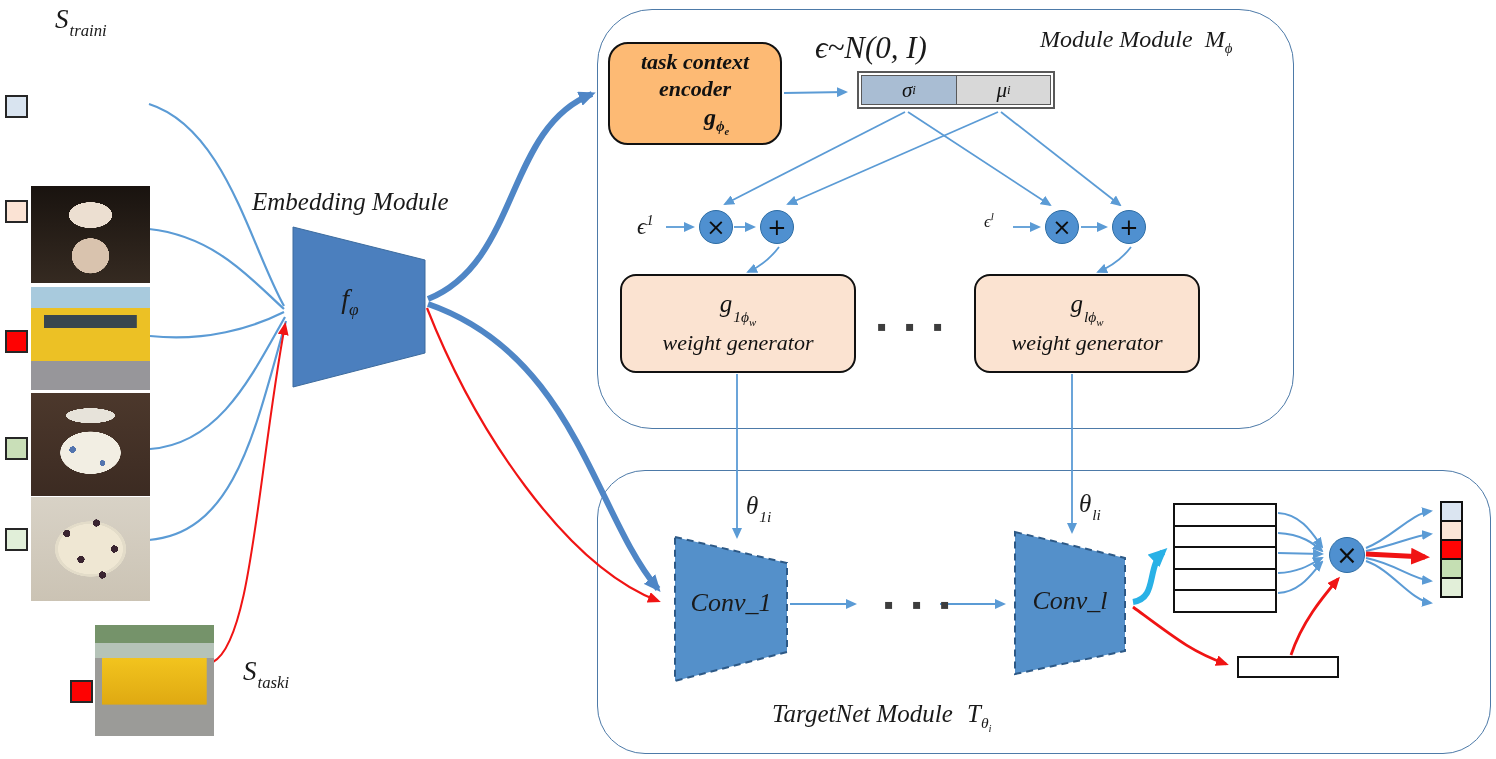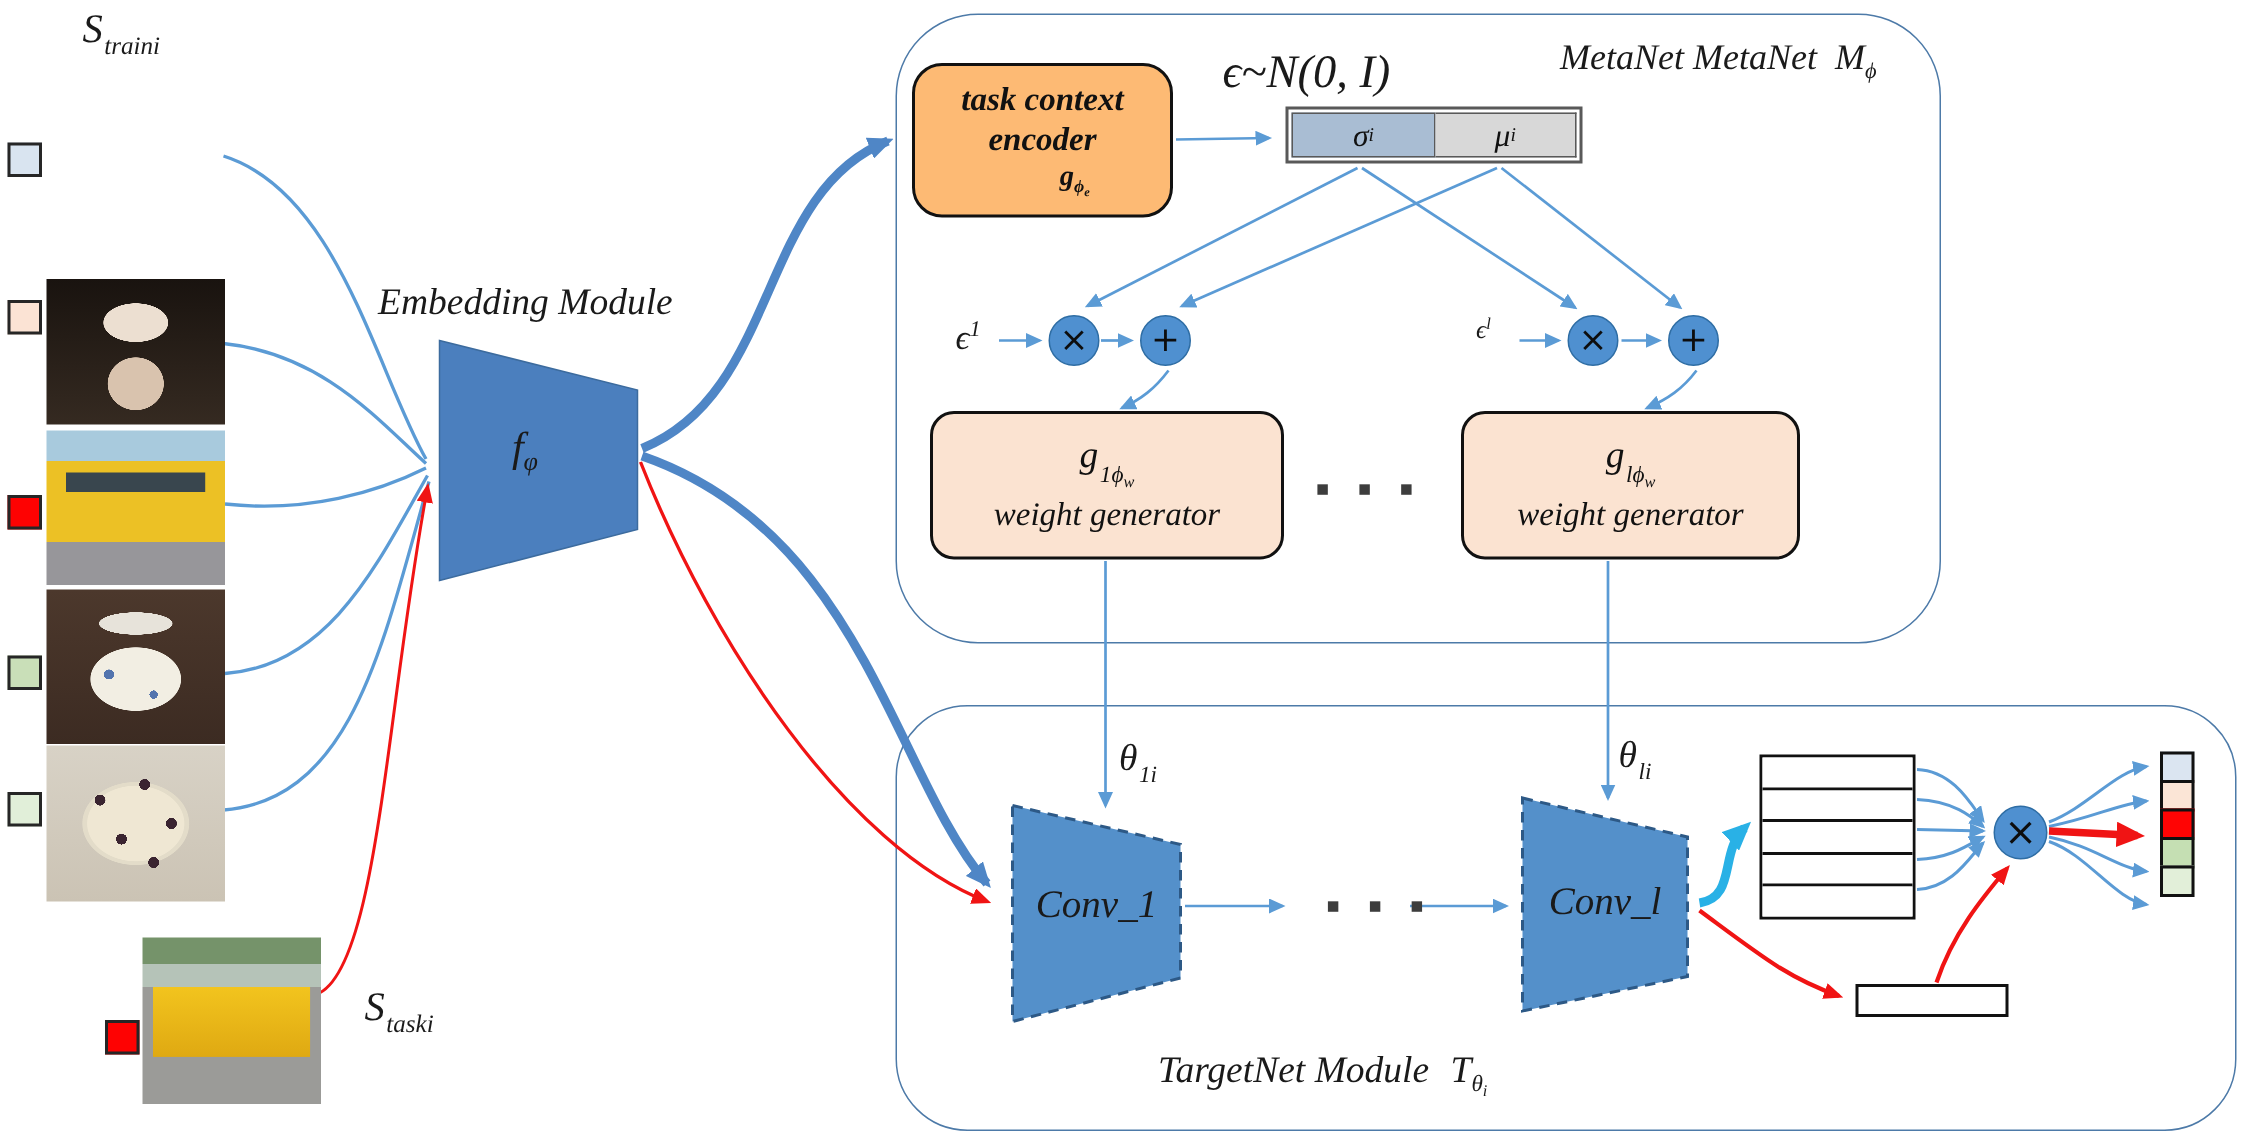--- a/index.html
+++ b/index.html
@@ -187,28 +187,28 @@
         <span>i</span>
       </span>
   </div>
 
   <div class="abs lbl" style="left:252px;top:188px;font-size:25px;">Embedding Module</div>
   <div class="abs lbl" style="left:320px;top:283px;width:60px;text-align:center;font-size:28px;z-index:6;">
     <span>f</span><sub>φ</sub>
   </div>
 
   <div class="abs lbl" style="left:1040px;top:26px;font-size:24px;">
-    <span>MetaNet MetaNet</span>
+    <span>Module Module</span>
     <span style="margin-left:6px;"><span>M</span><sub>ϕ</sub></span>
   </div>
 
   <div class="box greenbox" style="background-color: #fdba74; font-weight: bold;">
     <span>task context</span>
     <span>encoder</span>
-    <span style="font-size:19px;margin-left:43px;"><span>g</span><sub><span>ϕ</span><span class="ss2">e</span></sub></span>
+    <span style="font-size:24px;margin-left:43px;"><span>g</span><sub><span>ϕ</span><span class="ss2">e</span></sub></span>
   </div>
 
   <div class="abs lbl" style="left:815px;top:30px;font-size:31px;">ϵ~N(0, I)</div>
 
   <div class="box bar-outer">
     <div class="bar-half" style="width: 96px; background-color: rgb(169, 189, 211);">
       <span>σ</span>
         <sub>i</sub>
     </div>
     <div class="bar-half" style="flex: 1 1 0%; border-left: none; background-color: rgb(216, 216, 216);">

